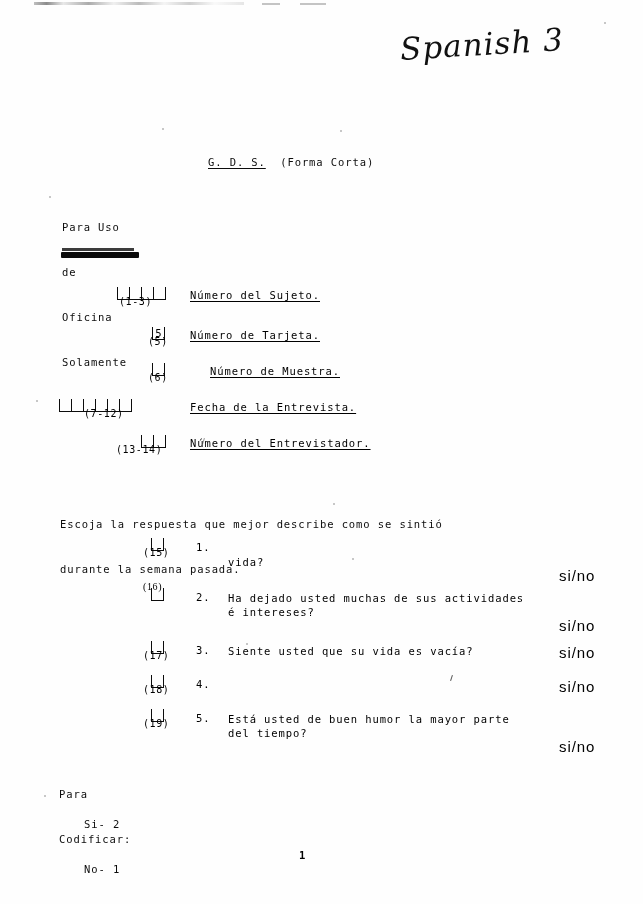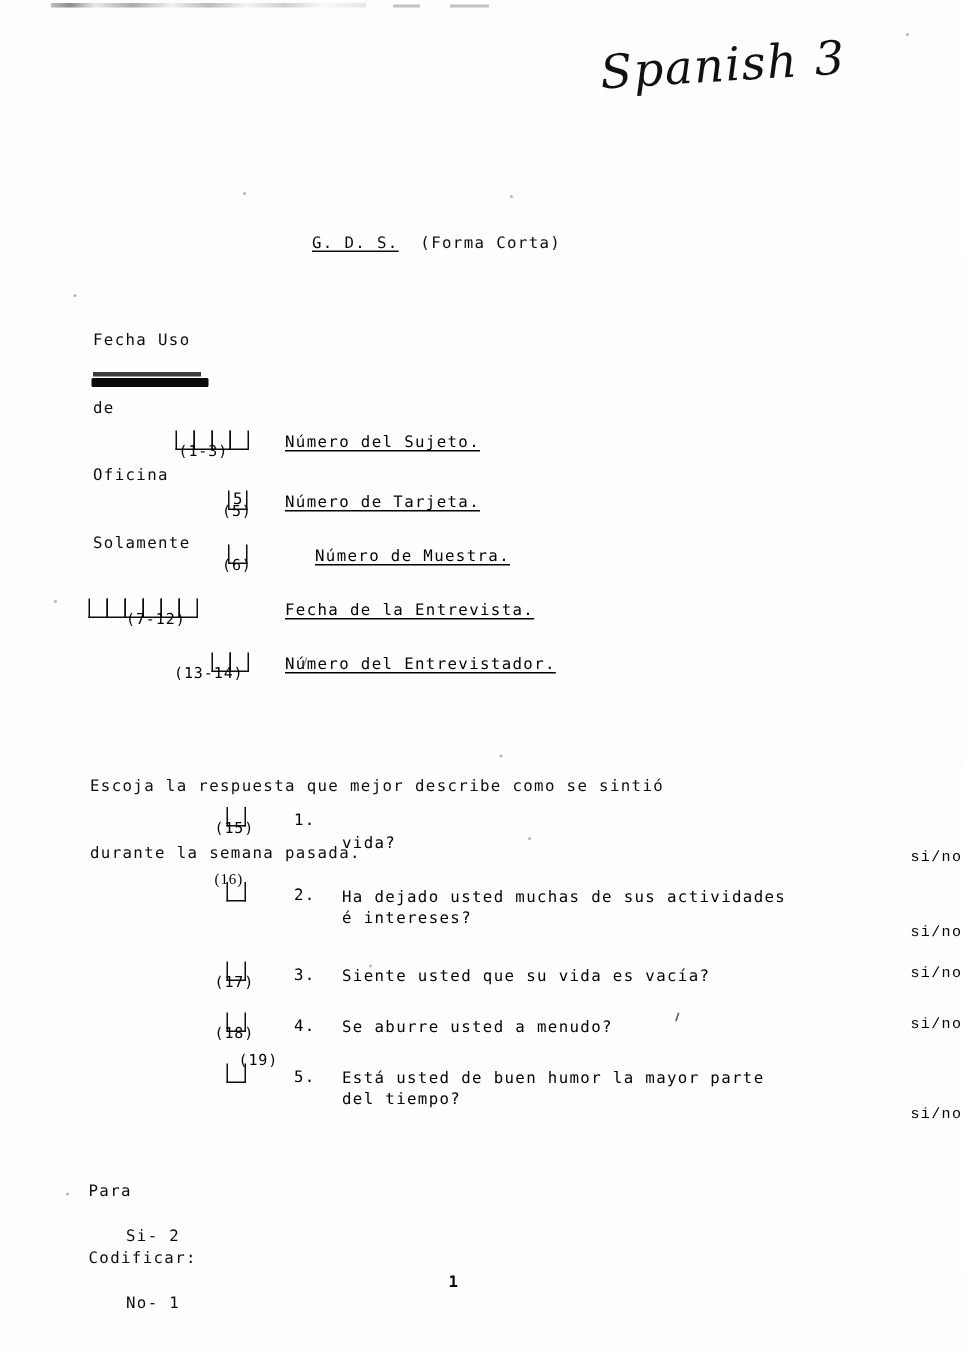--- a/index.html
+++ b/index.html
@@ -152,25 +152,24 @@
     position: absolute;
     font-family: "DejaVu Sans Mono", "Liberation Mono", monospace;
     font-size: 10.5px;
     letter-spacing: 0.9px;
     line-height: 14px;
     white-space: pre;
   }
   .q-answer {
     position: absolute;
     left: 559px;
-    font-family: Liberation Mono, monospace;
-    font-size: 10px;
-    letter-spacing: 0.9px;
-    white-space: pre;
-    margin-left: 48px;
+    font-family: Liberation Sans, sans-serif;
+    font-size: 15px;
+    letter-spacing: 0.9px;
+    white-space: pre;
   }
 
   
   .coding { top: 757px; left: 59px; }
   .coding div { height: 15px; }
   .coding-values { top: 787px; left: 84px; }
   .coding-values div { height: 15px; }
 
   .page-number {
     position: absolute;
@@ -214,21 +213,21 @@
   <div class="dot" style="top:503px;left:333px;"></div>
   <div class="dot" style="top:558px;left:352px;"></div>
   <div class="dot" style="top:643px;left:246px;"></div>
   <div class="dot" style="top:795px;left:44px;"></div>
 
   <div class="handwriting">Spanish 3</div>
 
   <div class="tw title-row"><span class="u">G. D. S.</span><span>  </span><span>(Forma Corta)</span></div>
 
   <div class="tw para-uso">
-    <div>Fecha Uso</div>
+    <div>Para Uso</div>
     <div>de</div>
     <div>Oficina</div>
     <div>Solamente</div>
   </div>
   <div class="redaction-bar"></div>
 
   <div class="cells" style="top:287px;left:117px;">
     <span class="cell"></span><span class="cell"></span><span class="cell"></span><span class="cell"></span>
   </div>
   <div class="range-label" style="top:296px;left:119px;">(1-3)</div>
@@ -287,28 +286,27 @@
   <div class="range-label" style="top:650px;left:143px;">(17)</div>
   <div class="q-num" style="top:644px;left:196px;">3.</div>
   <div class="q-text" style="top:644px;left:228px;">Siente usted que su vida es vacía?</div>
   <div class="q-answer" style="top:644px;">si/no</div>
 
   <div class="cells" style="top:675px;left:151px;">
     <span class="cell"></span>
   </div>
   <div class="range-label" style="top:684px;left:143px;">(18)</div>
   <div class="q-num" style="top:678px;left:196px;">4.</div>
-  <div class="q-text" style="top:678px;left:228px;">Se aburre usted a menudo?</div>
   <div class="q-answer" style="top:678px;">si/no</div>
   <div class="tick" style="top:675px;left:451px;"></div>
 
   <div class="cells" style="top:709px;left:151px;">
     <span class="cell"></span>
   </div>
-  <div class="range-label" style="top:702px;left:143px;margin-left:16px;">(19)</div>
+  <div class="range-label" style="top:718px;left:143px;">(19)</div>
   <div class="q-num" style="top:712px;left:196px;">5.</div>
   <div class="q-text" style="top:712px;left:228px;">Está usted de buen humor la mayor parte</div>
   <div class="q-text" style="top:726px;left:228px;">del tiempo?</div>
   <div class="q-answer" style="top:738px;">si/no</div>
 
   <div class="tw coding">
     <div>Para</div>
     <div>Codificar:</div>
   </div>
   <div class="tw coding-values">

